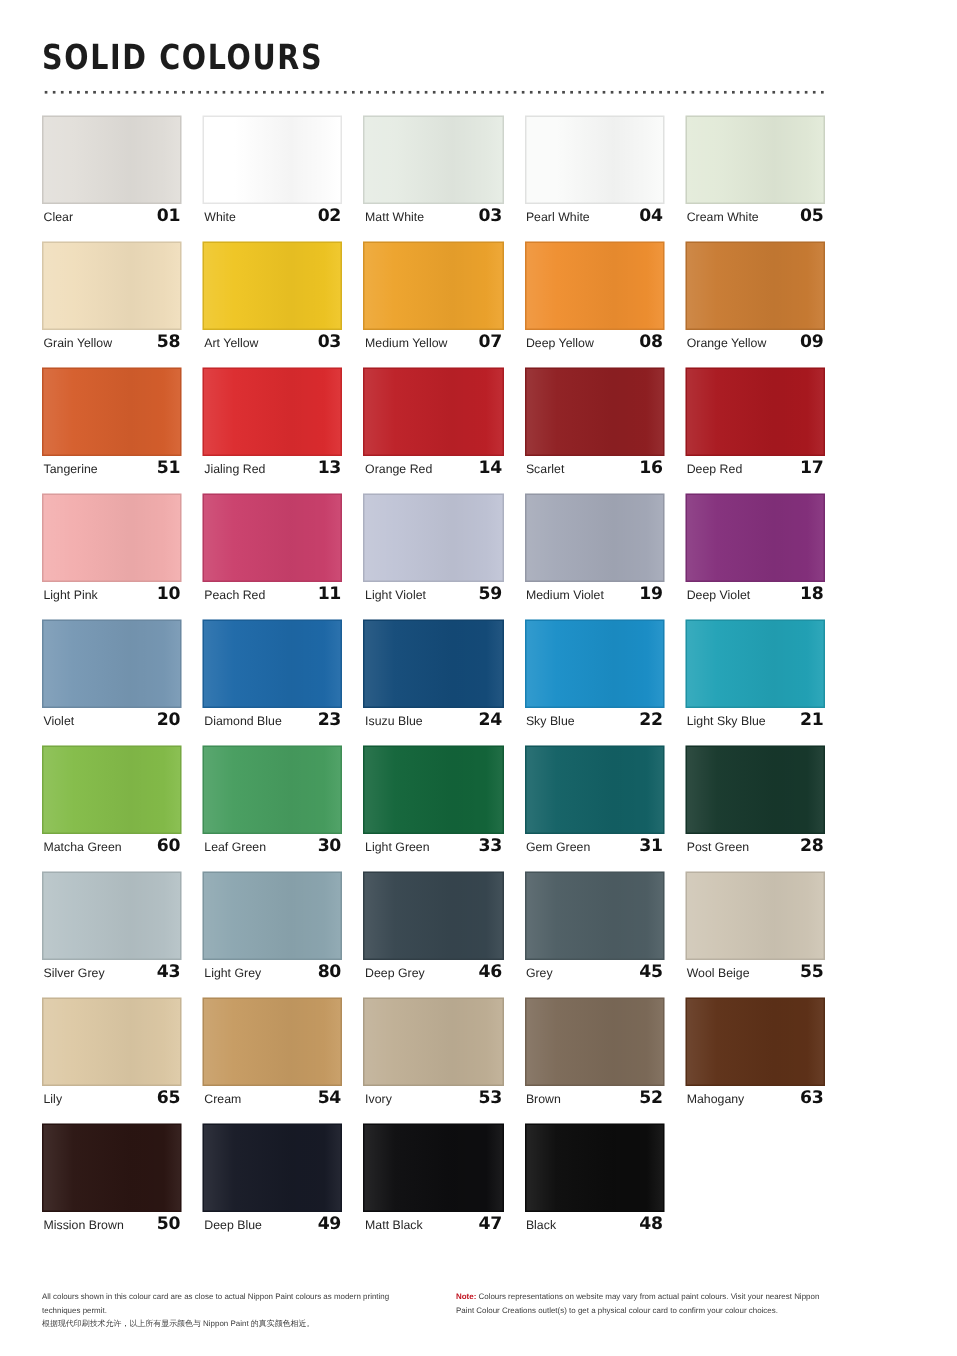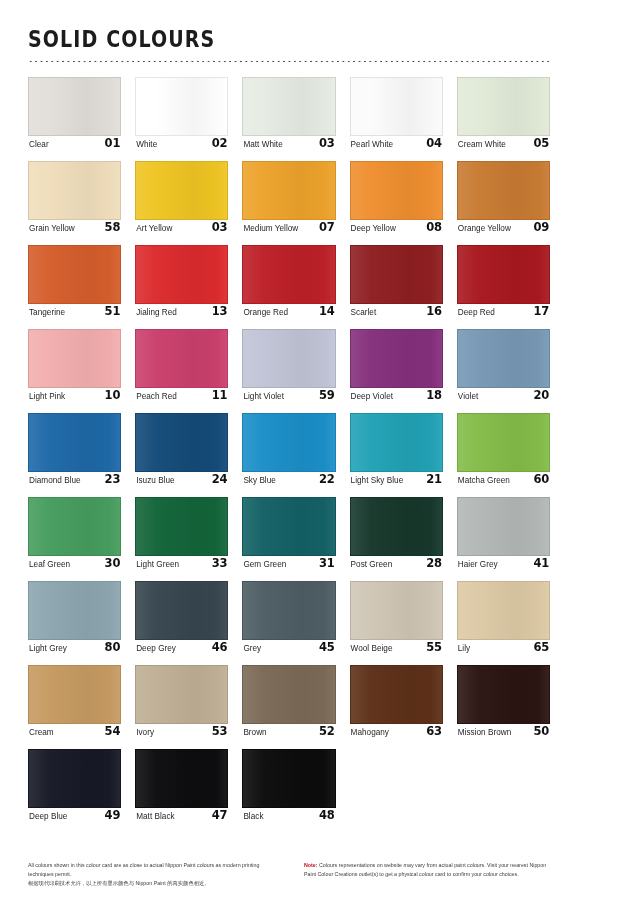--- a/index.html
+++ b/index.html
@@ -254,20 +254,27 @@
         </div>
       </div>
       <div class="swatch-cell">
         <div class="chip" style="background: rgb(192, 196, 214);"></div>
         <div class="caption">
           <span class="sw-name">Light Violet</span>
           <span class="sw-code">59</span>
         </div>
       </div>
       <div class="swatch-cell">
+        <div class="chip" style="background: rgb(164, 169, 184);"></div>
+        <div class="caption">
+          <span class="sw-name">Medium Violet</span>
+          <span class="sw-code">19</span>
+        </div>
+      </div>
+      <div class="swatch-cell">
         <div class="chip" style="background: rgb(132, 48, 124);"></div>
         <div class="caption">
           <span class="sw-name">Deep Violet</span>
           <span class="sw-code">18</span>
         </div>
       </div>
       <div class="swatch-cell">
         <div class="chip" style="background: rgb(119, 152, 180);"></div>
         <div class="caption">
           <span class="sw-name">Violet</span>
@@ -331,24 +338,24 @@
         </div>
       </div>
       <div class="swatch-cell">
         <div class="chip" style="background: rgb(23, 56, 44);"></div>
         <div class="caption">
           <span class="sw-name">Post Green</span>
           <span class="sw-code">28</span>
         </div>
       </div>
       <div class="swatch-cell">
-        <div class="chip" style="background: rgb(179, 184, 183);"></div>
-        <div class="caption">
-          <span class="sw-name">Haier Grey</span>
-          <span class="sw-code">41</span>
+        <div class="chip" style="background: rgb(181, 194, 198);"></div>
+        <div class="caption">
+          <span class="sw-name">Silver Grey</span>
+          <span class="sw-code">43</span>
         </div>
       </div>
       <div class="swatch-cell">
         <div class="chip" style="background: rgb(140, 166, 176);"></div>
         <div class="caption">
           <span class="sw-name">Light Grey</span>
           <span class="sw-code">80</span>
         </div>
       </div>
       <div class="swatch-cell">

